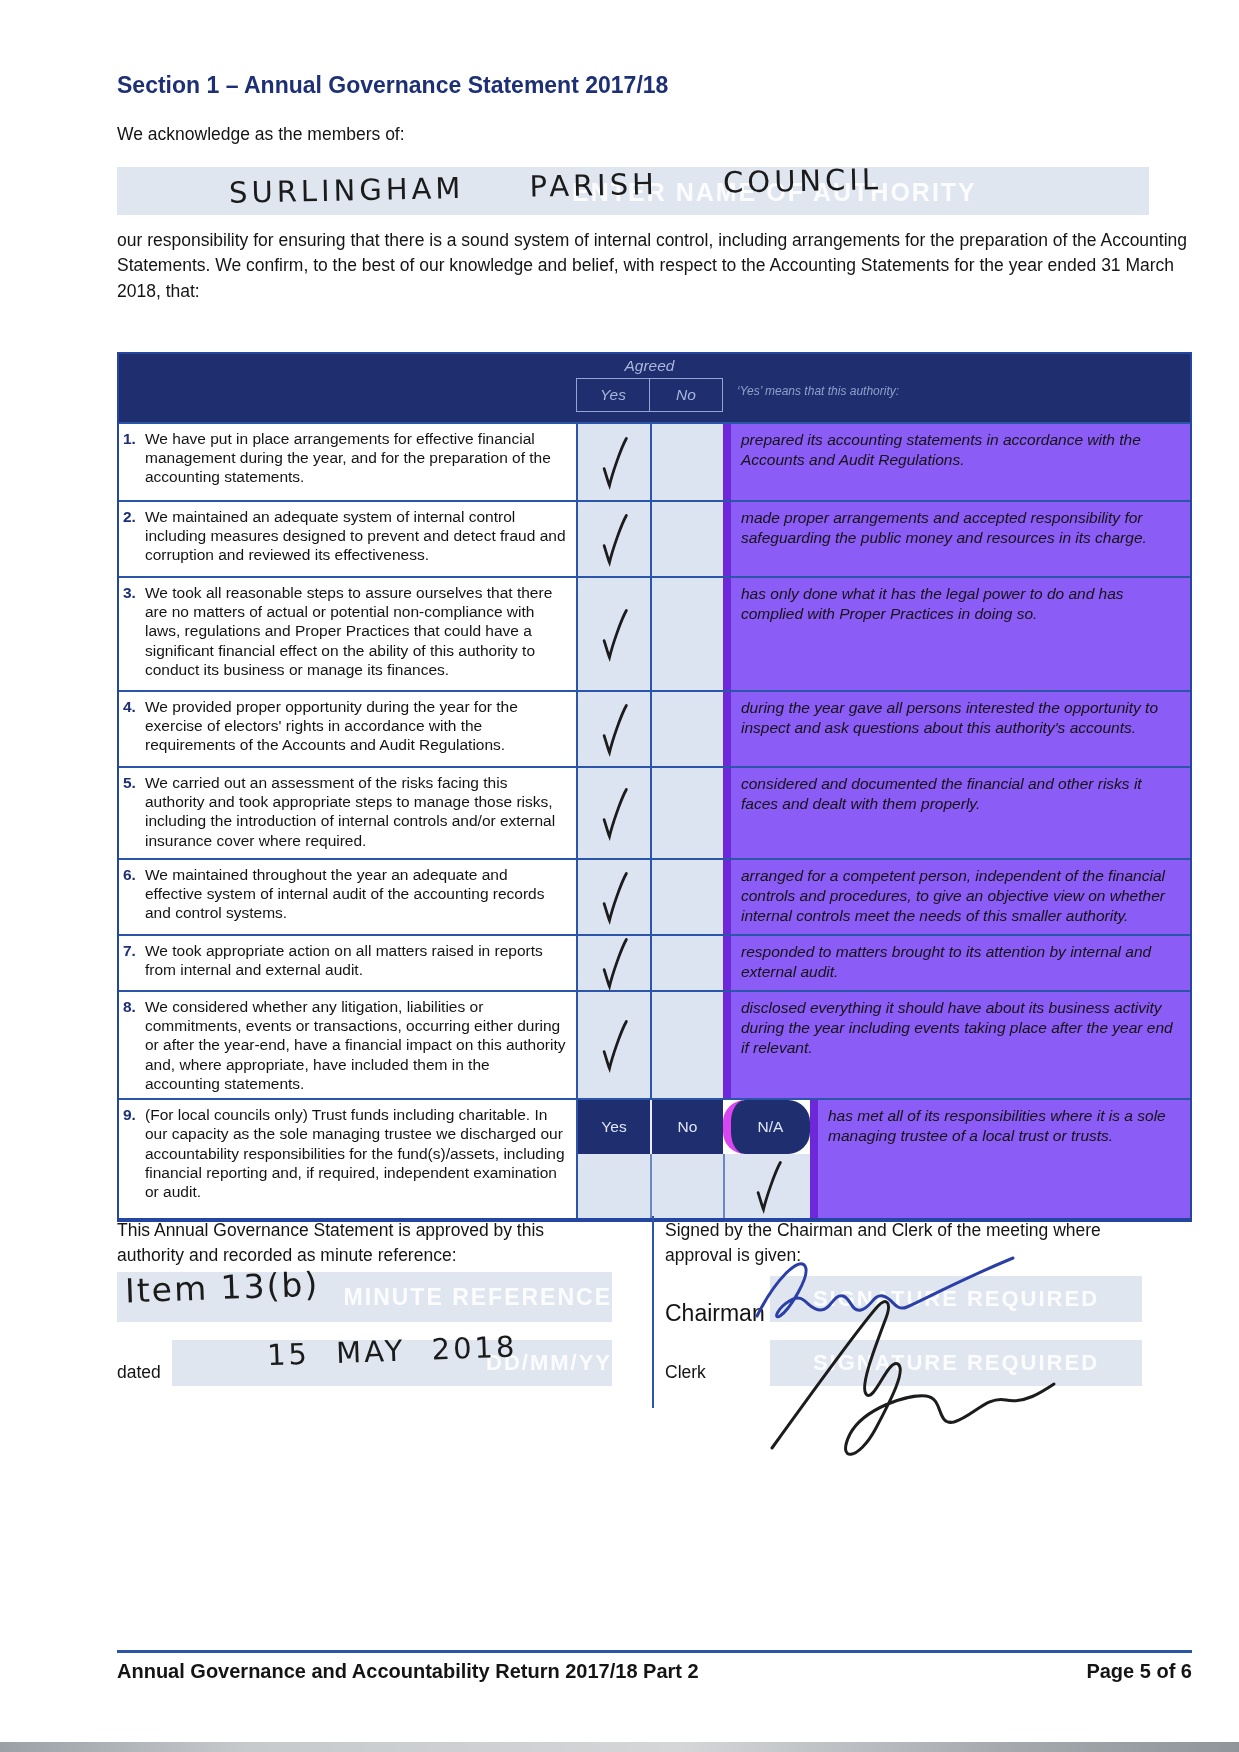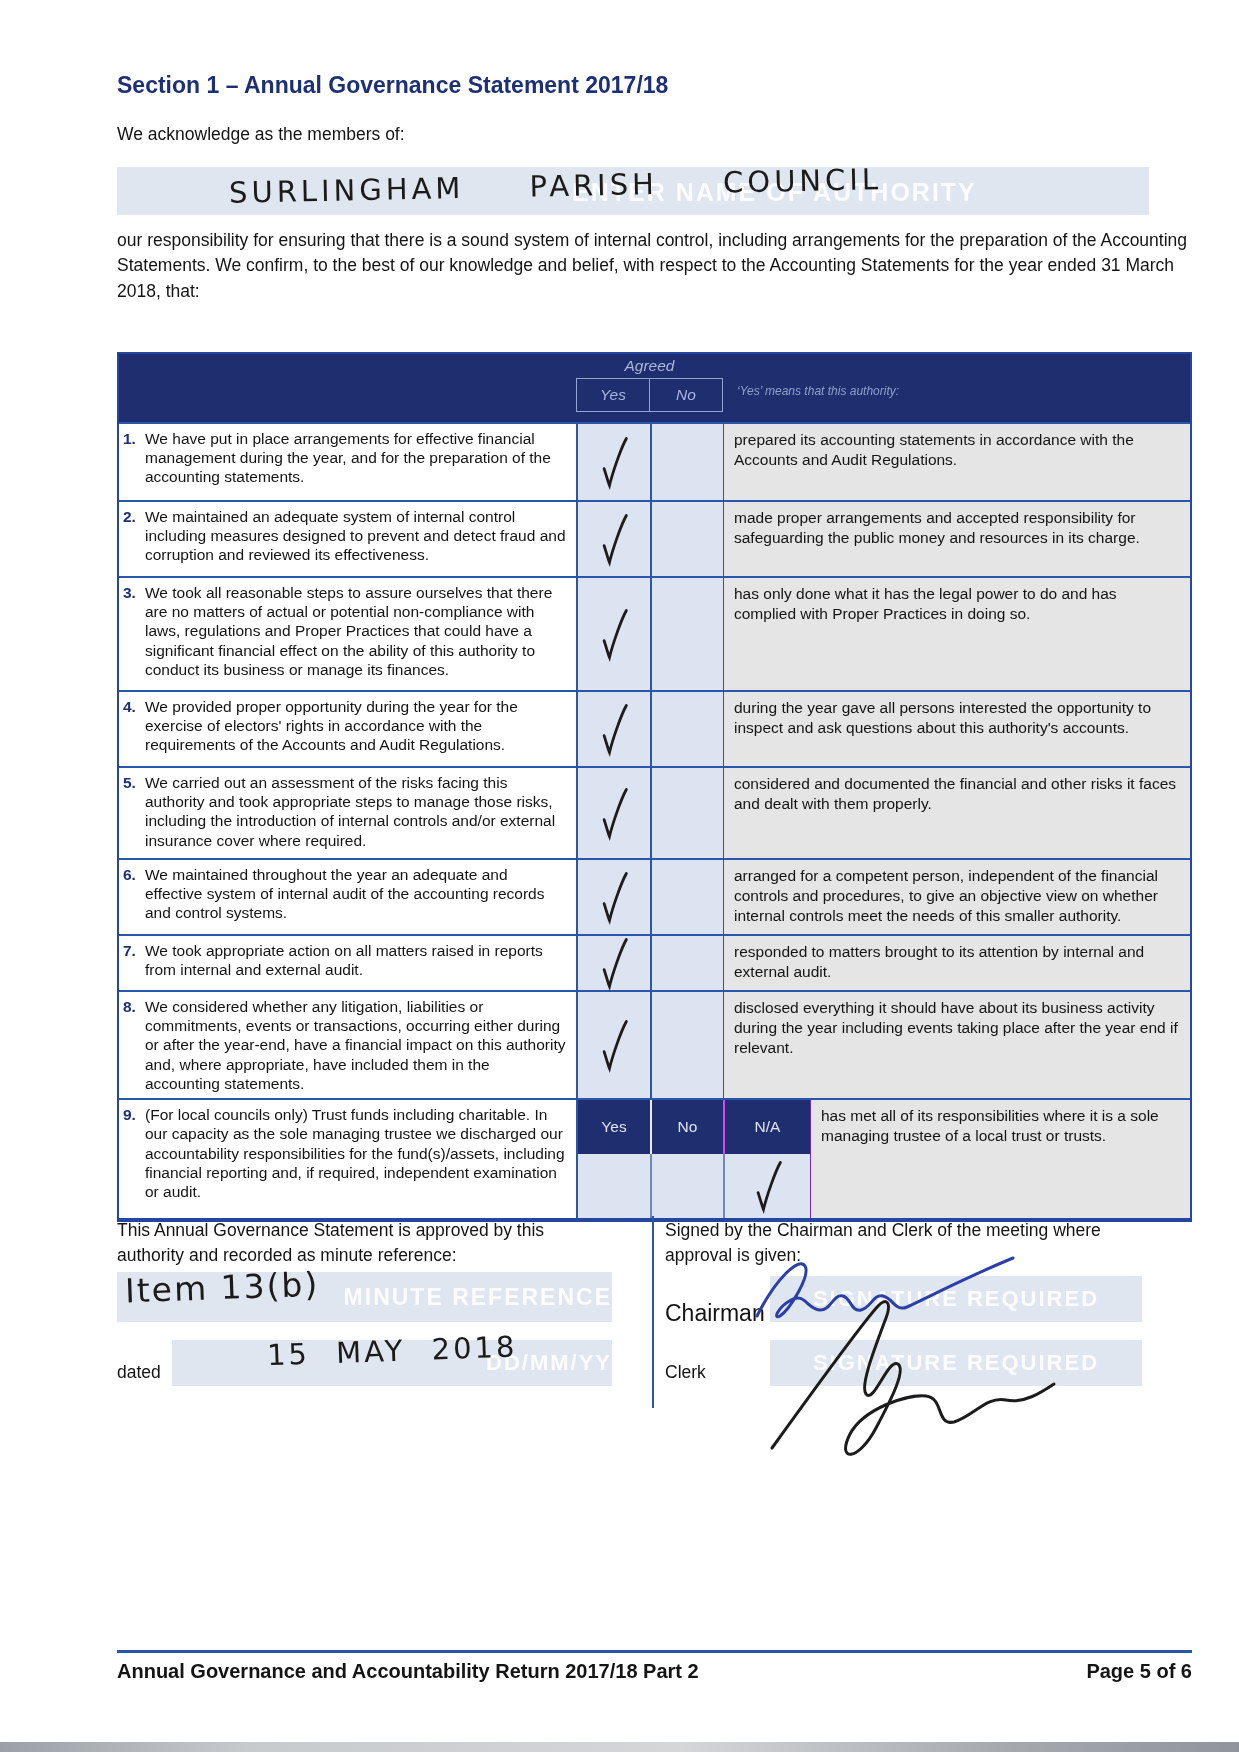--- a/index.html
+++ b/index.html
@@ -24,36 +24,36 @@
   .yesno-boxes{position:absolute;left:457px;top:24px;width:147px;height:34px;display:flex;}
   .yn-box{box-sizing:border-box;border:1px solid #93a5d2;color:#a9b6dd;font-style:italic;font-size:15.5px;
           display:flex;align-items:center;justify-content:center;}
   .yn-box.y{width:74px;} .yn-box.n{width:73px;border-left:none;}
   .meaning-head{position:absolute;left:618px;top:30px;font-style:italic;font-size:12px;color:#8fa0cb;}
 
   .trow{display:grid;grid-template-columns:457px 74px 73px 1fr;border-top:2px solid #2b55a8;background:#fff;}
   .desc{display:flex;padding:5px 8px 5px 4px;font-size:15.5px;line-height:1.24;background:#fff;box-sizing:border-box;}
   .num{width:22px;flex:none;font-weight:bold;color:#1d3076;}
   .agree-cell{background:#dde4f1;border-left:2px solid #2b55a8;display:flex;align-items:center;justify-content:center;position:relative;}
-  .meaning{border-left:1px solid #6d28d9;padding:6px 10px;font-size:15.5px;line-height:1.3;background:#e5e5e5;box-sizing:border-box;}
+  .meaning{border-left:8px solid #6d28d9;padding:6px 10px;font-style:italic;font-size:15.5px;line-height:1.3;background:#8b5cf6;box-sizing:border-box;}
   .r1{min-height:76px;} .r2{min-height:74px;} .r3{min-height:112px;} .r4{min-height:74px;}
   .r5{min-height:90px;} .r6{min-height:74px;} .r7{min-height:50px;} .r8{min-height:102px;}
 
   .tick{display:none;width:28px;height:54px;overflow:visible;}
   .tick path{stroke:#1c1c1c;stroke-width:3.4;fill:none;stroke-linecap:round;}
   .ticked .tick{display:block;}
 
   
   .trow9{display:grid;border-top:2px solid #2b55a8;background:#fff;
          grid-template-columns:457px 74px 73px 87px 1fr;
          grid-template-rows:54px minmax(64px,auto);
          grid-template-areas:"d hy hn hna m" "d cy cn cna m";}
   .trow9 .desc{grid-area:d;}
   .opt-head{background:#1f2e6e;color:#dfe6f6;font-size:15.5px;display:flex;align-items:center;justify-content:center;}
-  .oh-y{grid-area:hy;border-left:2px solid #2b55a8;} .oh-n{grid-area:hn;border-left:2px solid #e9edf5;} .oh-na{grid-area:hna;border-left:2px solid #d946ef;}
+  .oh-y{grid-area:hy;border-left:2px solid #2b55a8;} .oh-n{grid-area:hn;border-left:2px solid #e9edf5;} .oh-na{grid-area:hna;border-left:8px solid #d946ef;border-radius:22px;}
   .opt-cell{background:#dde4f1;display:flex;align-items:center;justify-content:center;position:relative;}
   .oc-y{grid-area:cy;border-left:2px solid #2b55a8;} .oc-n{grid-area:cn;border-left:2px solid #6e87c0;} .oc-na{grid-area:cna;border-left:2px solid #6e87c0;}
   .meaning9{grid-area:m;}
 
   
   .appr-left-text{position:absolute;left:117px;top:1218px;width:475px;font-size:17.5px;line-height:1.4;}
   .appr-right-text{position:absolute;left:665px;top:1218px;width:490px;font-size:17.5px;line-height:1.4;}
   .vdiv{position:absolute;left:652px;top:1216px;width:2px;height:192px;background:#2b55a8;}
 
   .minute-band{position:absolute;left:117px;top:1272px;width:495px;height:50px;background:#e0e6f0;}

